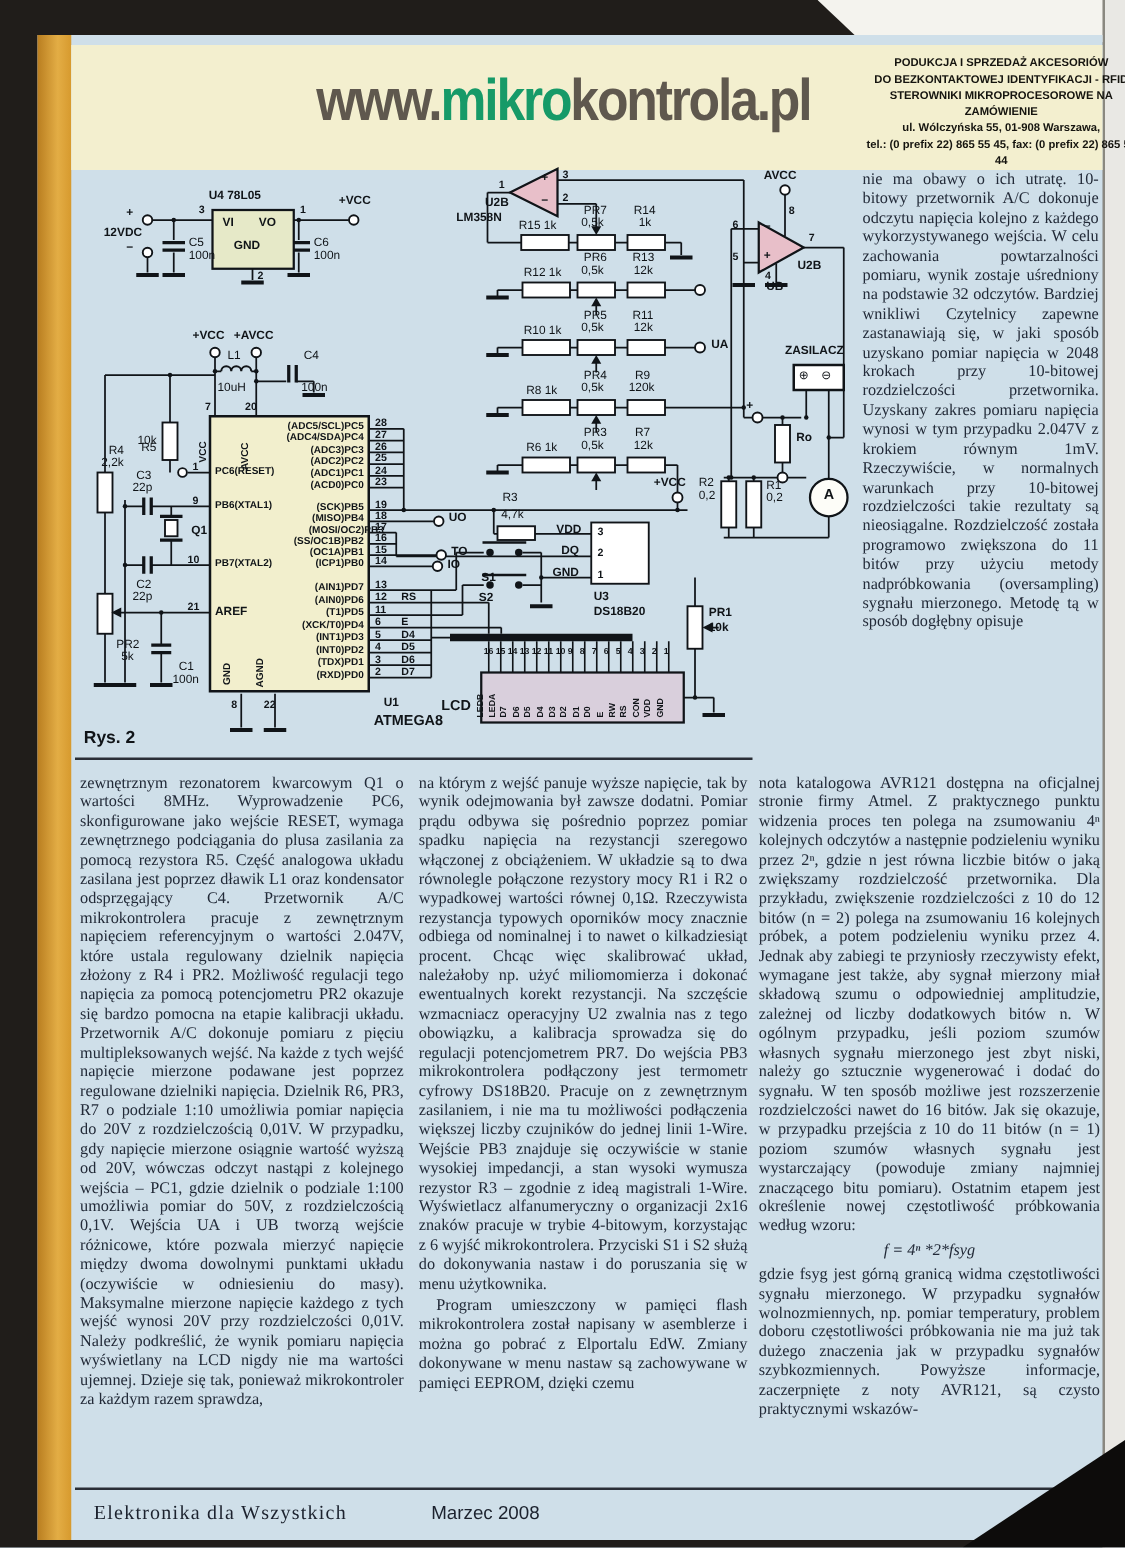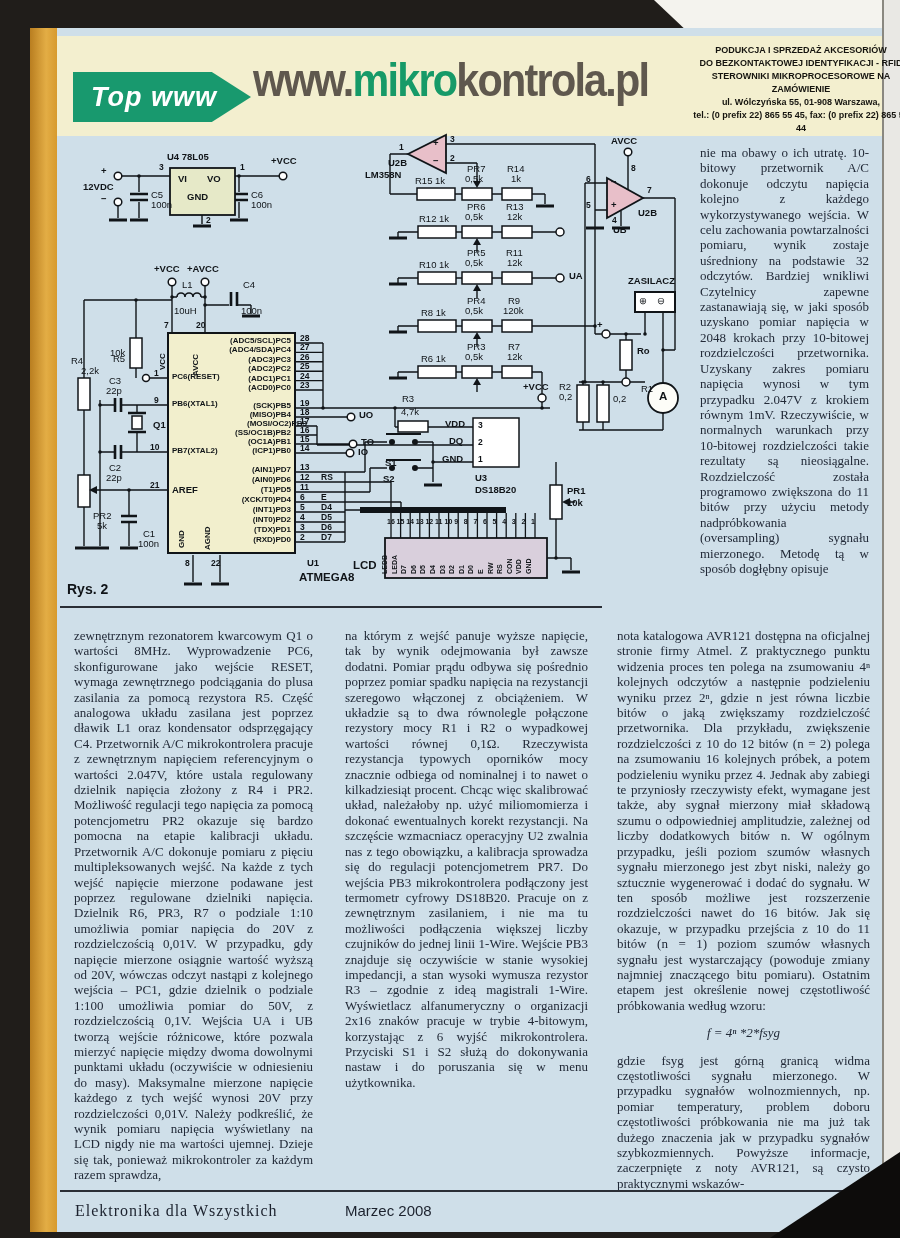--- a/index.html
+++ b/index.html
@@ -24,44 +24,41 @@
   .sl.m{font-size:8px;font-weight:bold}
   .sl.mr{font-size:8px;font-weight:bold;text-align:right}
   .sl.big{font-weight:bold;font-size:11.5px}
   .sl.fig{font-weight:bold;font-size:14px}
   .sl.tiny{font-size:7px;font-weight:bold}
   .sl.tinyv{font-size:7px;font-weight:bold;transform:rotate(-90deg);transform-origin:0 100%}
   .sl.pv{font-size:8px;font-weight:bold;transform:rotate(-90deg);transform-origin:0 100%}
   .hr1{position:absolute;left:30px;top:578px;width:542px;height:2px;background:#2a2e36}
   .hr2{position:absolute;left:30px;top:1162px;width:822px;height:2px;background:#2a2e36}
   .col{position:absolute;font-family:"Liberation Serif",serif;font-size:13px;line-height:15.4px;text-align:justify;color:#222a38;overflow:hidden}
-  .col p{margin:12px}
+  .col p{margin:2px}
   .col p.ind{text-indent:14px}
   .c1{left:32px;top:588px;width:263px;height:576px}
   .c2{left:303px;top:588px;width:267px;height:576px}
   .c3a{left:658px;top:105px;width:193px;height:480px}
   .c3b{left:575px;top:588px;width:277px;height:576px}
   .formula{text-align:center;font-style:italic;margin:4px 0 !important}
   .foot-mag{position:absolute;left:45px;top:1174px;font-family:"Liberation Serif",serif;font-size:16px;letter-spacing:1px;color:#1c222e}
   .foot-date{position:absolute;left:315px;top:1174px;font-size:15px;color:#1c222e}
   .foot-num{position:absolute;left:800px;top:1158px;font-weight:bold;font-style:italic;font-size:31px;color:#14181f}
 </style>
 </head>
 <body>
 
 <div class="wedge-top"></div>
 <div class="right-strip"></div>
 
 <div class="page">
   <div class="orange"></div>
 
   <div class="banner">
-    <div class="arrow">
-      <span>Top www</span>
-    </div>
     <div class="url"><span class="g">www.</span><span class="gr">mikro</span><span class="g">kontrola.pl</span></div>
     <div class="binfo">
       <div>PODUKCJA I SPRZEDAŻ AKCESORIÓW</div>
       <div>DO BEZKONTAKTOWEJ IDENTYFIKACJI - RFID</div>
       <div>STEROWNIKI MIKROPROCESOROWE NA ZAMÓWIENIE</div>
       <div>ul. Wólczyńska 55, 01-908 Warszawa,</div>
       <div>tel.: (0 prefix 22) 865 55 45, fax: (0 prefix 22) 865 55 44</div>
     </div>
   </div>
 
@@ -277,21 +274,21 @@
         <span class="sl p" style="left: 592px; top: 56px;">7</span>
         <span class="sl p" style="left: 557px; top: 86px;">4</span>
         <span class="sl b" style="left: 583px; top: 78px;">U2B</span>
         <span class="sl b" style="left: 573px; top: 146px;">ZASILACZ</span>
         <span class="sl" style="left: 584px; top: 166px;">⊕</span>
         <span class="sl" style="left: 602px; top: 166px;">⊖</span>
         <span class="sl b" style="left: 542px; top: 190px;">+</span>
         <span class="sl b" style="left: 582px; top: 216px;">Ro</span>
         <span class="sl" style="left: 504px; top: 252px;">R2</span>
         <span class="sl" style="left: 504px; top: 262px;">0,2</span>
-        <span class="sl" style="left: 558px; top: 254px; margin-left: 28px;">R1</span>
+        <span class="sl" style="left: 558px; top: 254px;">R1</span>
         <span class="sl" style="left: 558px; top: 264px;">0,2</span>
         <span class="sl big" style="left: 604px; top: 261px;">A</span>
         <span class="sl" style="left: 347px; top: 264px;">R3</span>
         <span class="sl" style="left: 346px; top: 277px;">4,7k</span>
         <span class="sl b" style="left: 304px; top: 280px;">UO</span>
         <span class="sl b" style="left: 306px; top: 307px;">TO</span>
         <span class="sl b" style="left: 303px; top: 317px;">IO</span>
         <span class="sl b" style="left: 330px; top: 328px;">S1</span>
         <span class="sl b" style="left: 328px; top: 344px;">S2</span>
         <span class="sl b" style="left: 390px; top: 289px;">VDD</span>
@@ -301,21 +298,21 @@
         <span class="sl p" style="left: 423px; top: 308px;">2</span>
         <span class="sl p" style="left: 423px; top: 325px;">1</span>
         <span class="sl b" style="left: 420px; top: 343px;">U3</span>
         <span class="sl b" style="left: 420px; top: 355px;">DS18B20</span>
         <span class="sl b" style="left: 512px; top: 356px;">PR1</span>
         <span class="sl b" style="left: 512px; top: 368px;">10k</span>
         <span class="sl b" style="left: 468px; top: 252px;">+VCC</span>
         <span class="sl big" style="left: 298px; top: 430px;">LCD</span>
         <span class="sl" style="left: 58px; top: 224px;">R5</span>
         <span class="sl" style="left: 55px; top: 218px;">10k</span>
-        <span class="sl" style="left: 16px; top: 226px;">R4</span>
+        <span class="sl" style="left: 32px; top: 226px;">R4</span>
         <span class="sl" style="left: 26px; top: 236px;">2,2k</span>
         <span class="sl" style="left: 54px; top: 246px;">C3</span>
         <span class="sl" style="left: 51px; top: 256px;">22p</span>
         <span class="sl b" style="left: 98px; top: 290px;">Q1</span>
         <span class="sl" style="left: 54px; top: 333px;">C2</span>
         <span class="sl" style="left: 51px; top: 343px;">22p</span>
         <span class="sl" style="left: 38px; top: 381px;">PR2</span>
         <span class="sl" style="left: 42px; top: 391px;">5k</span>
         <span class="sl" style="left: 88px; top: 399px;">C1</span>
         <span class="sl" style="left: 83px; top: 409px;">100n</span>
@@ -401,20 +398,21 @@
       </div>
   </div>
 
   <div class="hr1"></div>
 
   <div class="col c1">
     <p>zewnętrznym rezonatorem kwarcowym Q1 o wartości 8MHz. Wyprowadzenie PC6, skonfigurowane jako wejście RESET, wymaga zewnętrznego podciągania do plusa zasilania za pomocą rezystora R5. Część analogowa układu zasilana jest poprzez dławik L1 oraz kondensator odsprzęgający C4. Przetwornik A/C mikrokontrolera pracuje z zewnętrznym napięciem referencyjnym o wartości 2.047V, które ustala regulowany dzielnik napięcia złożony z R4 i PR2. Możliwość regulacji tego napięcia za pomocą potencjometru PR2 okazuje się bardzo pomocna na etapie kalibracji układu. Przetwornik A/C dokonuje pomiaru z pięciu multipleksowanych wejść. Na każde z tych wejść napięcie mierzone podawane jest poprzez regulowane dzielniki napięcia. Dzielnik R6, PR3, R7 o podziale 1:10 umożliwia pomiar napięcia do 20V z rozdzielczością 0,01V. W przypadku, gdy napięcie mierzone osiągnie wartość wyższą od 20V, wówczas odczyt nastąpi z kolejnego wejścia – PC1, gdzie dzielnik o podziale 1:100 umożliwia pomiar do 50V, z rozdzielczością 0,1V. Wejścia UA i UB tworzą wejście różnicowe, które pozwala mierzyć napięcie między dwoma dowolnymi punktami układu (oczywiście w odniesieniu do masy). Maksymalne mierzone napięcie każdego z tych wejść wynosi 20V przy rozdzielczości 0,01V. Należy podkreślić, że wynik pomiaru napięcia wyświetlany na LCD nigdy nie ma wartości ujemnej. Dzieje się tak, ponieważ mikrokontroler za każdym razem sprawdza,</p>
   </div>
   <div class="col c2">
     <p>na którym z wejść panuje wyższe napięcie, tak by wynik odejmowania był zawsze dodatni. Pomiar prądu odbywa się pośrednio poprzez pomiar spadku napięcia na rezystancji szeregowo włączonej z obciążeniem. W układzie są to dwa równolegle połączone rezystory mocy R1 i R2 o wypadkowej wartości równej 0,1Ω. Rzeczywista rezystancja typowych oporników mocy znacznie odbiega od nominalnej i to nawet o kilkadziesiąt procent. Chcąc więc skalibrować układ, należałoby np. użyć miliomomierza i dokonać ewentualnych korekt rezystancji. Na szczęście wzmacniacz operacyjny U2 zwalnia nas z tego obowiązku, a kalibracja sprowadza się do regulacji potencjometrem PR7. Do wejścia PB3 mikrokontrolera podłączony jest termometr cyfrowy DS18B20. Pracuje on z zewnętrznym zasilaniem, i nie ma tu możliwości podłączenia większej liczby czujników do jednej linii 1-Wire. Wejście PB3 znajduje się oczywiście w stanie wysokiej impedancji, a stan wysoki wymusza rezystor R3 – zgodnie z ideą magistrali 1-Wire. Wyświetlacz alfanumeryczny o organizacji 2x16 znaków pracuje w trybie 4-bitowym, korzystając z 6 wyjść mikrokontrolera. Przyciski S1 i S2 służą do dokonywania nastaw i do poruszania się w menu użytkownika.</p>
+    <p class="ind">Program umieszczony w pamięci flash mikrokontrolera został napisany w asemblerze i można go pobrać z Elportalu EdW. Zmiany dokonywane w menu nastaw są zachowywane w pamięci EEPROM, dzięki czemu</p>
   </div>
   <div class="col c3a">
     <p>nie ma obawy o ich utratę. 10-bitowy przetwornik A/C dokonuje odczytu napięcia kolejno z każdego wykorzystywanego wejścia. W celu zachowania powtarzalności pomiaru, wynik zostaje uśredniony na podstawie 32 odczytów. Bardziej wnikliwi Czytelnicy zapewne zastanawiają się, w jaki sposób uzyskano pomiar napięcia w 2048 krokach przy 10-bitowej rozdzielczości przetwornika. Uzyskany zakres pomiaru napięcia wynosi w tym przypadku 2.047V z krokiem równym 1mV. Rzeczywiście, w normalnych warunkach przy 10-bitowej rozdzielczości takie rezultaty są nieosiągalne. Rozdzielczość została programowo zwiększona do 11 bitów przy użyciu metody nadpróbkowania (oversampling) sygnału mierzonego. Metodę tą w sposób dogłębny opisuje</p>
   </div>
   <div class="col c3b">
     <p>nota katalogowa AVR121 dostępna na oficjalnej stronie firmy Atmel. Z praktycznego punktu widzenia proces ten polega na zsumowaniu 4ⁿ kolejnych odczytów a następnie podzieleniu wyniku przez 2ⁿ, gdzie n jest równa liczbie bitów o jaką zwiększamy rozdzielczość przetwornika. Dla przykładu, zwiększenie rozdzielczości z 10 do 12 bitów (n = 2) polega na zsumowaniu 16 kolejnych próbek, a potem podzieleniu wyniku przez 4. Jednak aby zabiegi te przyniosły rzeczywisty efekt, wymagane jest także, aby sygnał mierzony miał składową szumu o odpowiedniej amplitudzie, zależnej od liczby dodatkowych bitów n. W ogólnym przypadku, jeśli poziom szumów własnych sygnału mierzonego jest zbyt niski, należy go sztucznie wygenerować i dodać do sygnału. W ten sposób możliwe jest rozszerzenie rozdzielczości nawet do 16 bitów. Jak się okazuje, w przypadku przejścia z 10 do 11 bitów (n = 1) poziom szumów własnych sygnału jest wystarczający (powoduje zmiany najmniej znaczącego bitu pomiaru). Ostatnim etapem jest określenie nowej częstotliwość próbkowania według wzoru:</p>
     <p class="formula">f = 4ⁿ *2*fsyg</p>
     <p>gdzie fsyg jest górną granicą widma częstotliwości sygnału mierzonego. W przypadku sygnałów wolnozmiennych, np. pomiar temperatury, problem doboru częstotliwości próbkowania nie ma już tak dużego znaczenia jak w przypadku sygnałów szybkozmiennych. Powyższe informacje, zaczerpnięte z noty AVR121, są czysto praktycznymi wskazów-</p>
   </div>
 

